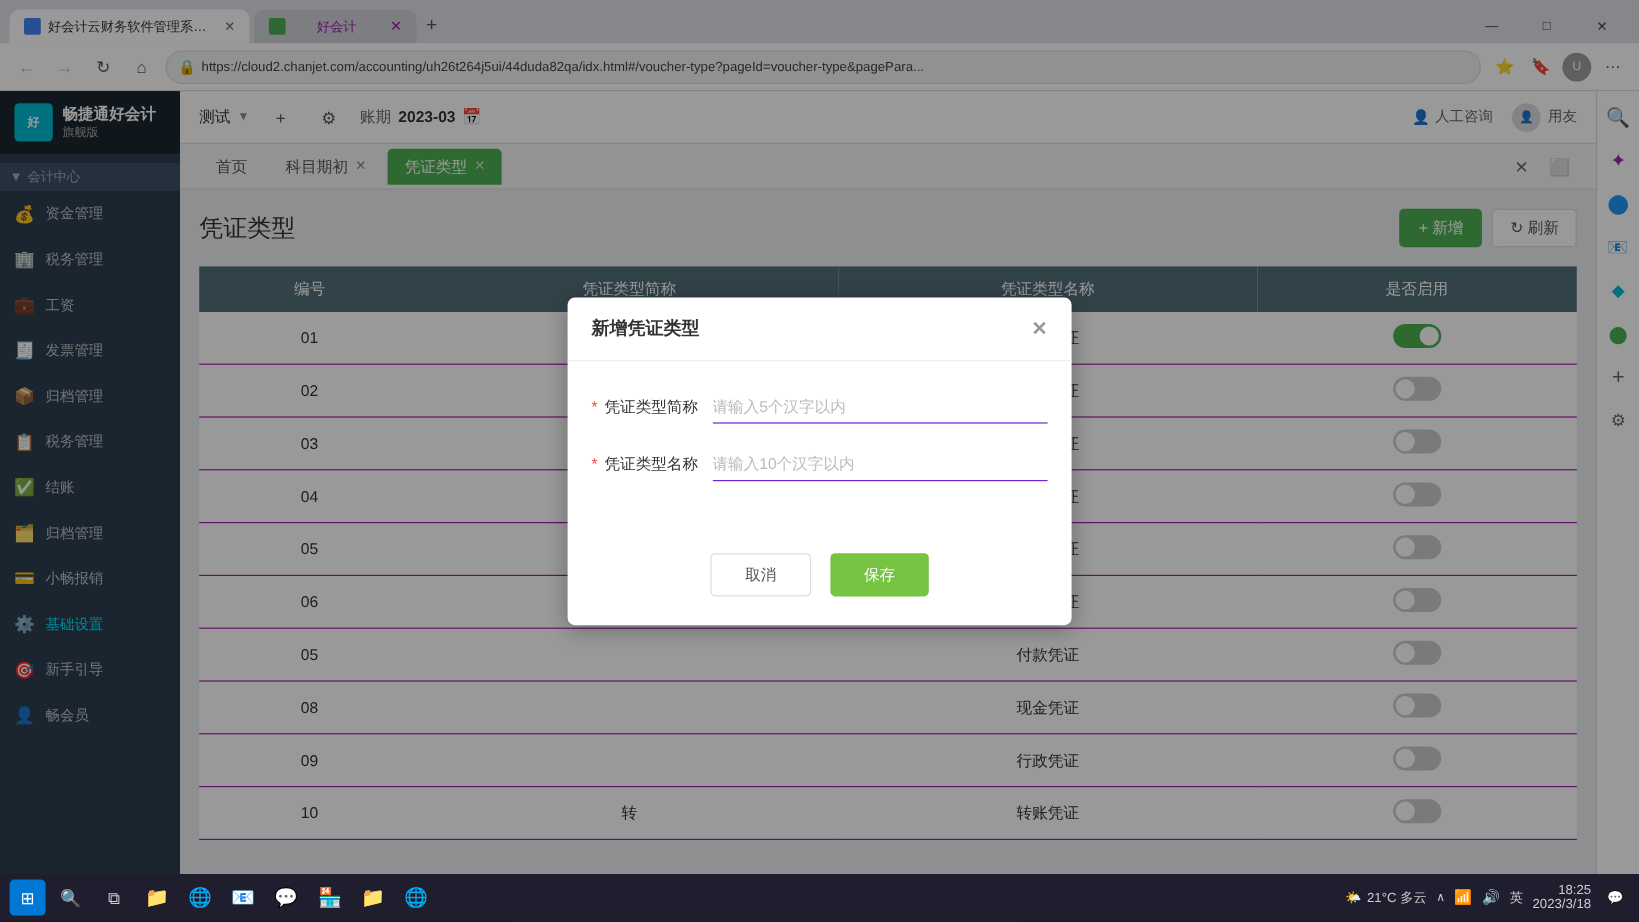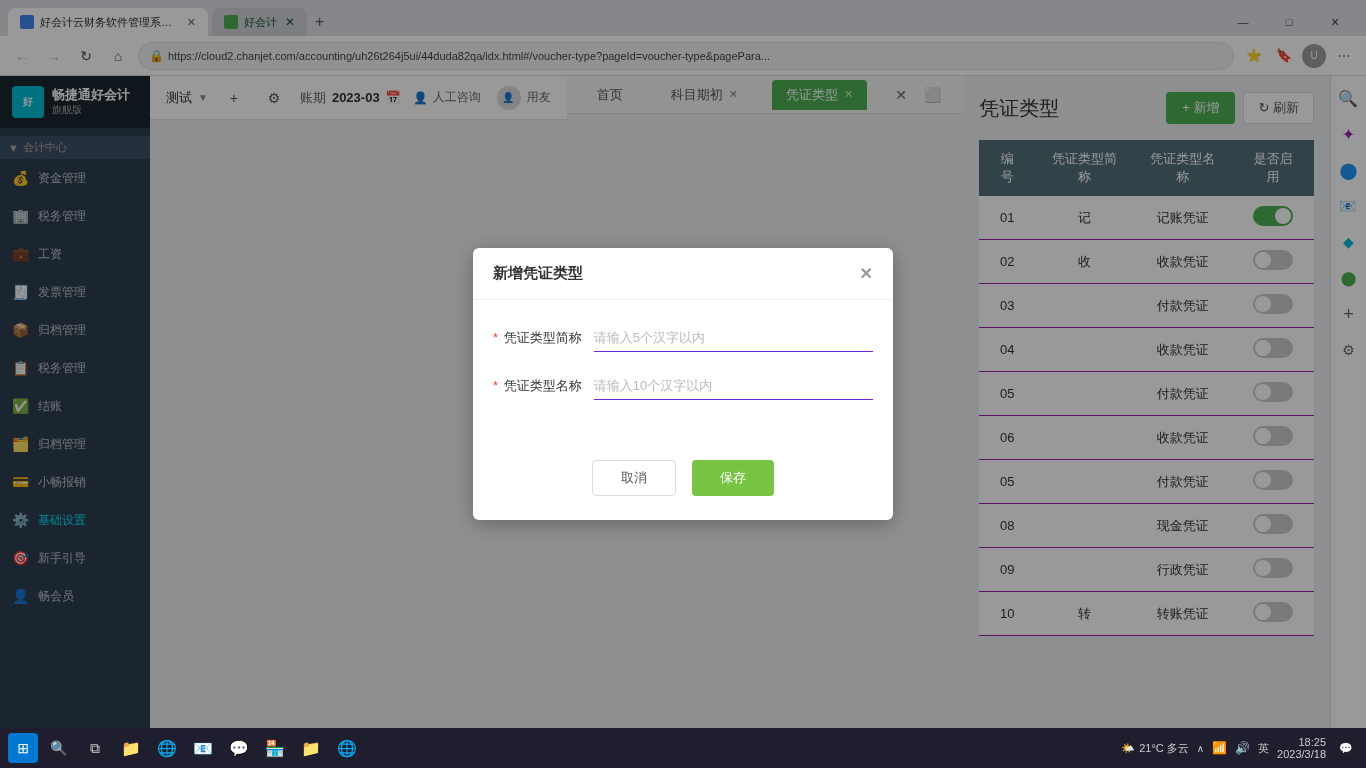--- a/index.html
+++ b/index.html
@@ -5,21 +5,21 @@
     * { margin: 0; padding: 0; box-sizing: border-box; }
     body { font-family: 'Microsoft YaHei', Arial, sans-serif; font-size: 13px; width: 1366px; height: 768px; overflow: hidden; background: #f0f0f0; }
 
     
     .browser-chrome { width: 100%; background: #f2f2f2; }
     .browser-tabs { display: flex; align-items: center; background: #dee1e6; padding: 8px 8px 0 8px; height: 36px; }
     .browser-tab { display: flex; align-items: center; background: #f2f2f2; border-radius: 8px 8px 0 0; padding: 0 12px; height: 28px; font-size: 12px; color: #333; max-width: 200px; white-space: nowrap; overflow: hidden; text-overflow: ellipsis; }
     .browser-tab.active { background: #ffffff; }
     .browser-tab .tab-favicon { width: 14px; height: 14px; background: #4285f4; border-radius: 2px; margin-right: 6px; flex-shrink: 0; }
     .browser-tab .tab-close { margin-left: 8px; color: #666; cursor: pointer; font-size: 11px; }
-    .browser-tab-inactive { display: flex; align-items: center; background: #d0d3d9; border-radius: 8px 8px 0 0; padding: 0 12px; height: 28px; font-size: 12px; color: #14532d; margin-left: 4px; }
+    .browser-tab-inactive { display: flex; align-items: center; background: #d0d3d9; border-radius: 8px 8px 0 0; padding: 0 12px; height: 28px; font-size: 12px; color: #a21caf; margin-left: 4px; gap: 20px; }
     .tab-new { margin-left: 8px; color: #555; font-size: 16px; cursor: pointer; }
     .browser-nav { display: flex; align-items: center; background: #ffffff; padding: 6px 10px; height: 40px; border-bottom: 1px solid #ddd; gap: 8px; }
     .nav-btn { width: 24px; height: 24px; display: flex; align-items: center; justify-content: center; color: #555; cursor: pointer; font-size: 14px; }
     .nav-btn.disabled { color: #bbb; cursor: default; }
     .address-bar { flex: 1; display: flex; align-items: center; background: #f1f3f4; border: 1px solid #ddd; border-radius: 20px; padding: 0 10px; height: 28px; font-size: 12px; color: #555; }
     .address-text { flex: 1; font-size: 11px; color: #444; }
     .nav-actions { display: flex; gap: 6px; }
     .nav-action-btn { width: 24px; height: 24px; display: flex; align-items: center; justify-content: center; color: #555; cursor: pointer; }
 
     
@@ -34,37 +34,37 @@
 
     .sidebar-menu { flex: 1; overflow-y: auto; padding: 8px 0; }
     .sidebar-item { display: flex; align-items: center; padding: 10px 12px; color: #bdc3c7; cursor: pointer; font-size: 12px; gap: 8px; }
     .sidebar-item.active { color: #00e5ff; }
     .sidebar-item.active .sidebar-icon { color: #00e5ff; }
     .sidebar-icon { width: 18px; height: 18px; display: flex; align-items: center; justify-content: center; font-size: 14px; flex-shrink: 0; }
 
     .sidebar-footer { padding: 8px 12px; border-top: 1px solid #3d5166; color: #888; font-size: 11px; display: flex; align-items: center; gap: 4px; cursor: pointer; }
 
     
-    .main-content { flex: 1; display: flex; flex-direction: row; background: #eceff1; overflow: hidden; }
+    .main-content { flex: 1; display: flex; flex-direction: column; background: #eceff1; overflow: hidden; }
 
     
     .app-header { display: flex; align-items: center; background: #ffffff; border-bottom: 1px solid #e0e0e0; padding: 0 16px; height: 44px; gap: 12px; }
     .workspace-selector { display: flex; align-items: center; gap: 6px; font-size: 13px; color: #333; cursor: pointer; }
     .workspace-name { color: #333; }
     .header-btn { width: 28px; height: 28px; display: flex; align-items: center; justify-content: center; color: #555; cursor: pointer; font-size: 14px; }
     .period-info { display: flex; align-items: center; gap: 6px; font-size: 13px; color: #333; }
     .period-label { color: #666; }
     .period-value { color: #333; font-weight: bold; }
     .header-right { margin-left: auto; display: flex; align-items: center; gap: 16px; }
     .consult-btn { display: flex; align-items: center; gap: 4px; color: #666; font-size: 12px; cursor: pointer; }
     .user-info { display: flex; align-items: center; gap: 6px; color: #666; font-size: 12px; cursor: pointer; }
     .user-avatar { width: 24px; height: 24px; border-radius: 50%; background: #ddd; display: flex; align-items: center; justify-content: center; font-size: 10px; color: #888; }
 
     
-    .tab-bar { display: flex; align-items: center; background: #f5f5f5; border-bottom: 1px solid #ddd; padding: 0 16px; height: 38px; gap: 20px; }
+    .tab-bar { display: flex; align-items: center; background: #f5f5f5; border-bottom: 1px solid #ddd; padding: 0 16px; height: 38px; gap: 4px; }
     .page-tab { display: flex; align-items: center; padding: 0 14px; height: 30px; font-size: 13px; color: #555; cursor: pointer; border-radius: 4px 4px 0 0; gap: 6px; }
     .page-tab.active { background: #4caf50; color: white; }
     .page-tab .tab-close-btn { color: inherit; font-size: 11px; cursor: pointer; opacity: 0.7; }
     .page-tab.active .tab-close-btn { color: white; }
 
     
     .content-area { flex: 1; padding: 16px; overflow-y: auto; position: relative; }
 
     
     .page-header { display: flex; align-items: center; justify-content: space-between; margin-bottom: 16px; }

